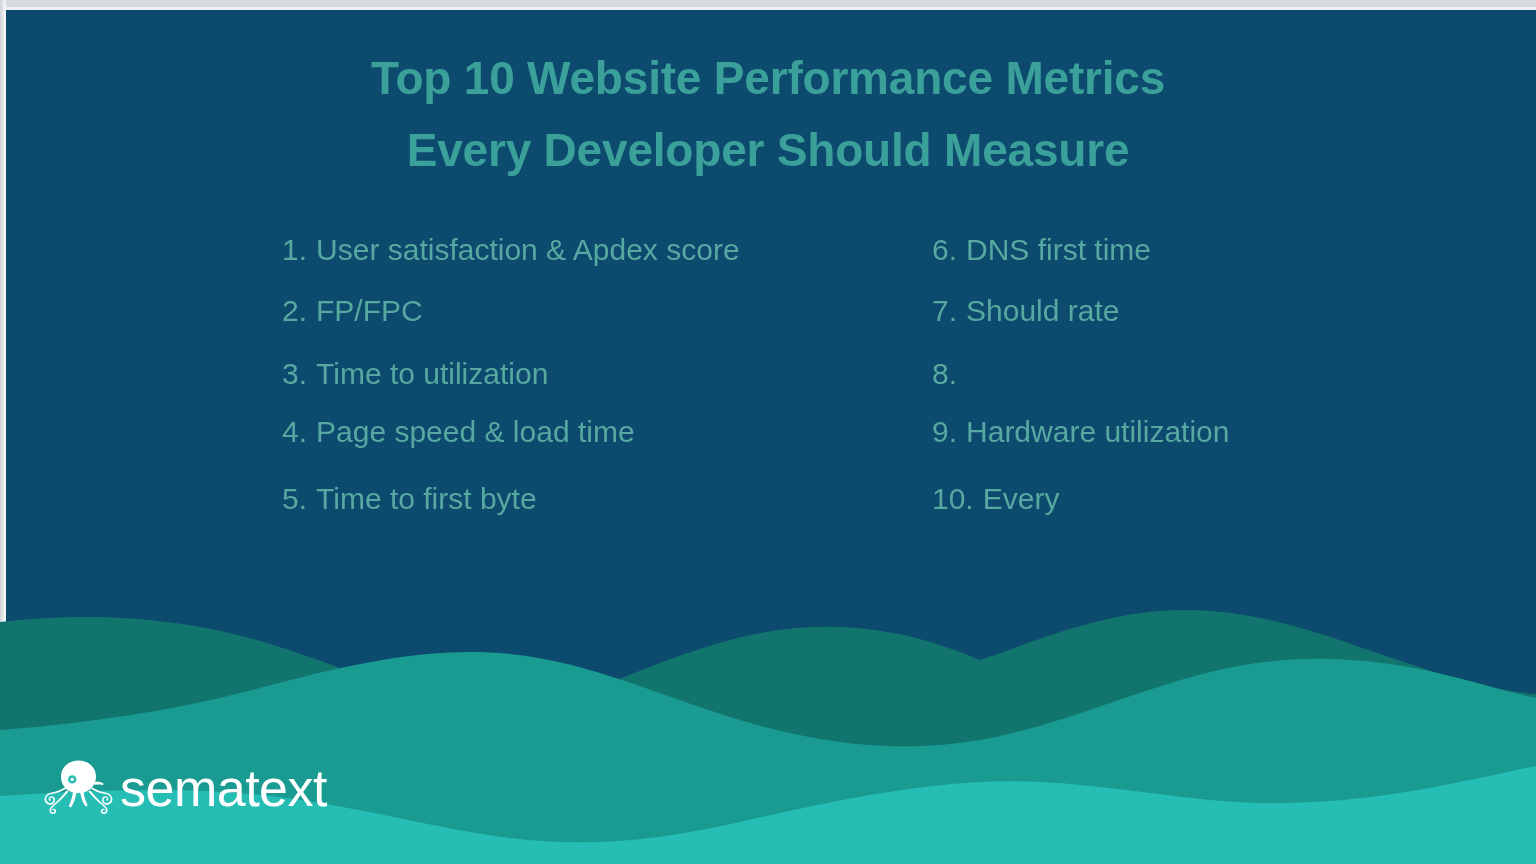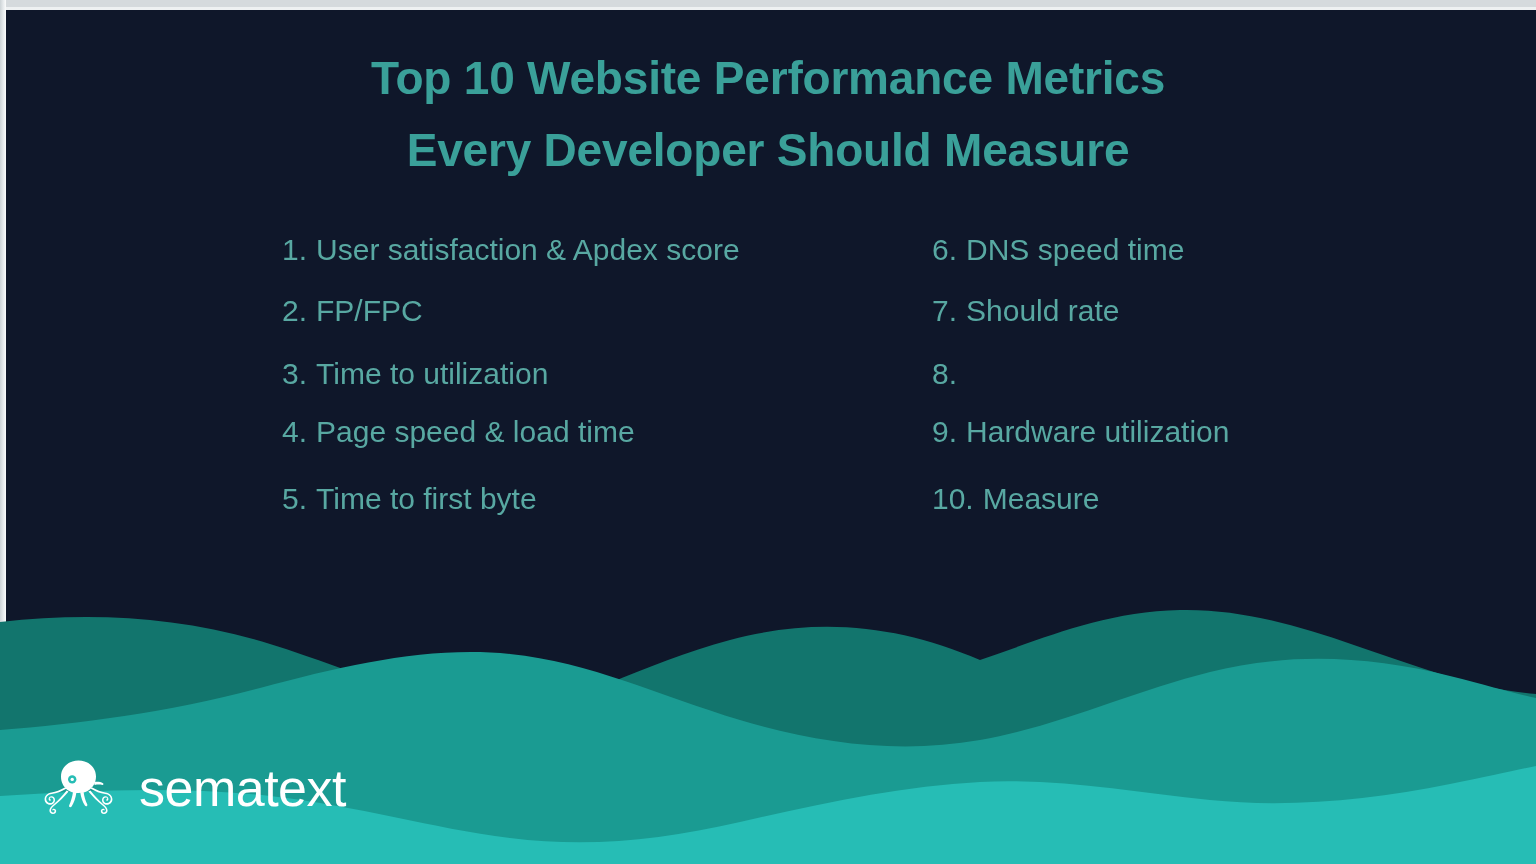--- a/index.html
+++ b/index.html
@@ -9,21 +9,21 @@
     background: #ffffff;
   }
   body {
     font-family: "Liberation Sans", sans-serif;
   }
 
   .slide {
     position: relative;
     width: 1536px;
     height: 864px;
-    background: #0f172a;
+    background: #0c4a6e;
     overflow: hidden;
   }
 
   
   .edge-top {
     position: absolute;
     top: 0; left: 0;
     width: 1536px;
     height: 7px;
     background: #d5dadd;
@@ -112,21 +112,21 @@
     height: 264px;
   }
 
   
   .logo {
     position: absolute;
     left: 42px;
     bottom: 42px;
     display: flex;
     align-items: center;
-    gap: 25px;
+    gap: 6px;
   }
   .logo-mark {
     width: 72px;
     height: 68px;
     flex: 0 0 auto;
   }
   .logo-word {
     color: #ffffff;
     font-family: "Liberation Sans", sans-serif;
     font-size: 52px;
@@ -170,36 +170,36 @@
       </div>
       <div class="metric-item r5">
         <span class="num">5.</span>
         <span class="txt">Time to first byte</span>
       </div>
     </div>
 
     <div class="list-col col-right">
       <div class="metric-item r1">
         <span class="num">6.</span>
-        <span class="txt">DNS speed time</span>
+        <span class="txt">DNS first time</span>
       </div>
       <div class="metric-item r2">
         <span class="num">7.</span>
         <span class="txt">Should rate</span>
       </div>
       <div class="metric-item r3">
         <span class="num">8.</span>
       </div>
       <div class="metric-item r4">
         <span class="num">9.</span>
         <span class="txt">Hardware utilization</span>
       </div>
       <div class="metric-item r5">
         <span class="num">10.</span>
-        <span class="txt">Measure</span>
+        <span class="txt">Every</span>
       </div>
     </div>
 
   </div>
 
   <div class="waves">
     <svg viewBox="0 0 1536 264" preserveAspectRatio="none" xmlns="http://www.w3.org/2000/svg">
 
       <path d="M0,22
                C 90,12 180,16 270,44

